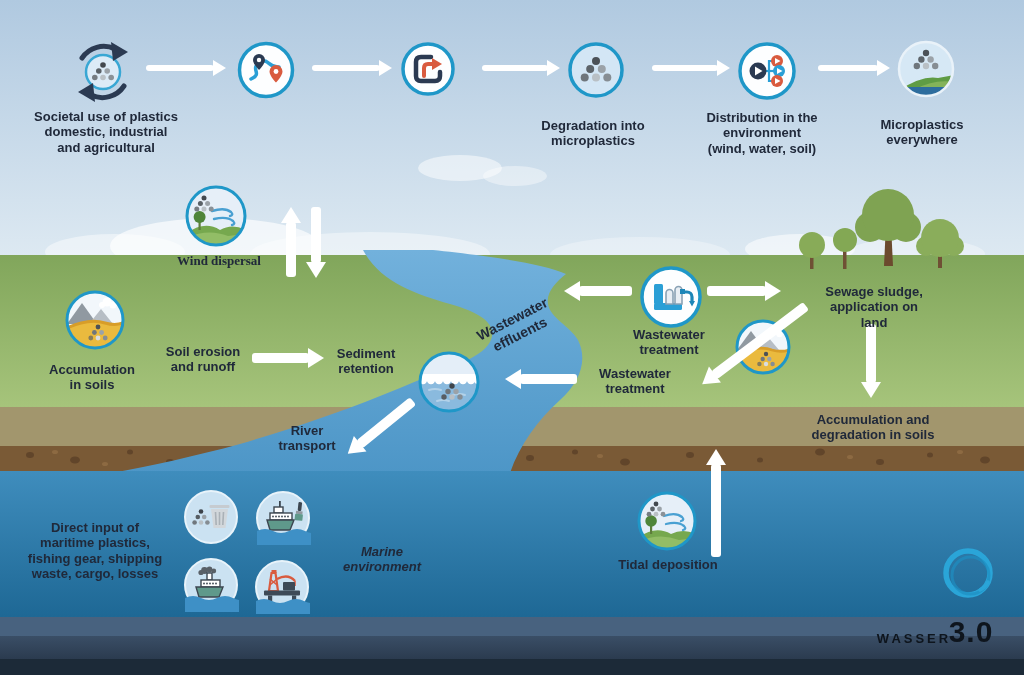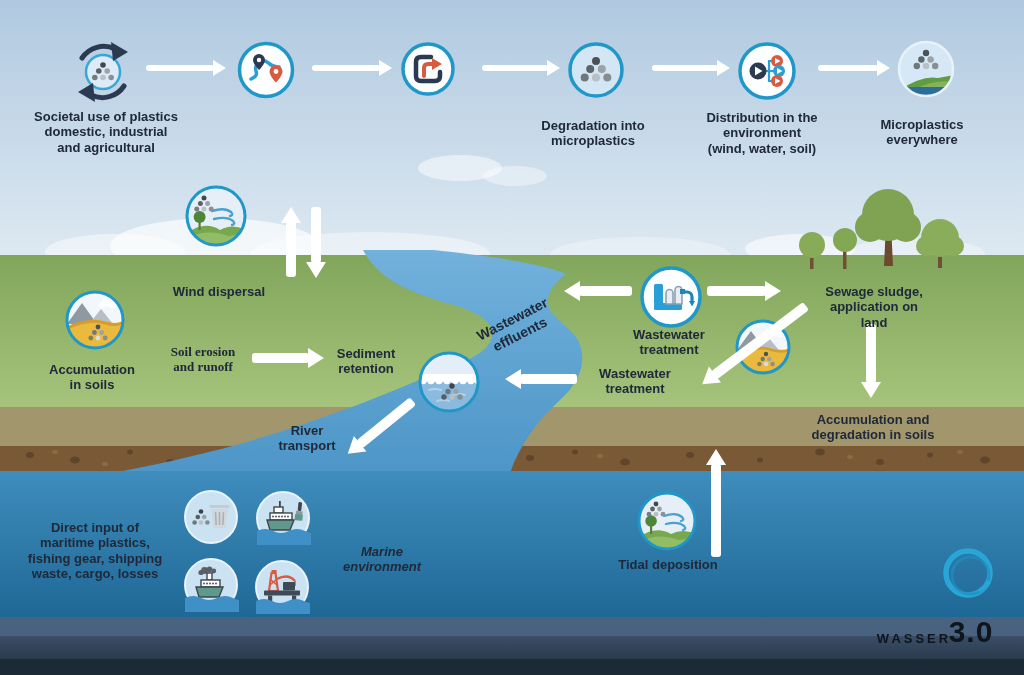--- a/index.html
+++ b/index.html
@@ -524,24 +524,24 @@
 domestic, industrial
 and agricultural</div>
   <div class="lbl" style="left:593px;top:118px;">Degradation into
 microplastics</div>
   <div class="lbl" style="left:762px;top:110px;">Distribution in the
 environment
 (wind, water, soil)</div>
   <div class="lbl" style="left:922px;top:117px;">Microplastics
 everywhere</div>
 
-  <div class="lbl" style="left:219px;top:284px;">Wind dispersal</div>
+  <div class="lbl" style="left:219px;top:253px;font-family:Liberation Serif, serif;">Wind dispersal</div>
   <div class="lbl" style="left:92px;top:362px;">Accumulation
 in soils</div>
-  <div class="lbl" style="left:203px;top:344px;font-family:Liberation Serif, serif;">Soil erosion
+  <div class="lbl" style="left:203px;top:344px;">Soil erosion
 and runoff</div>
   <div class="lbl" style="left:366px;top:346px;">Sediment
 retention</div>
   <div class="lbl rot" style="left:516px;top:310px;">Wastewater
 effluents</div>
   <div class="lbl" style="left:307px;top:423px;">River
 transport</div>
   <div class="lbl" style="left:669px;top:327px;">Wastewater
 treatment</div>
   <div class="lbl" style="left:635px;top:366px;">Wastewater

